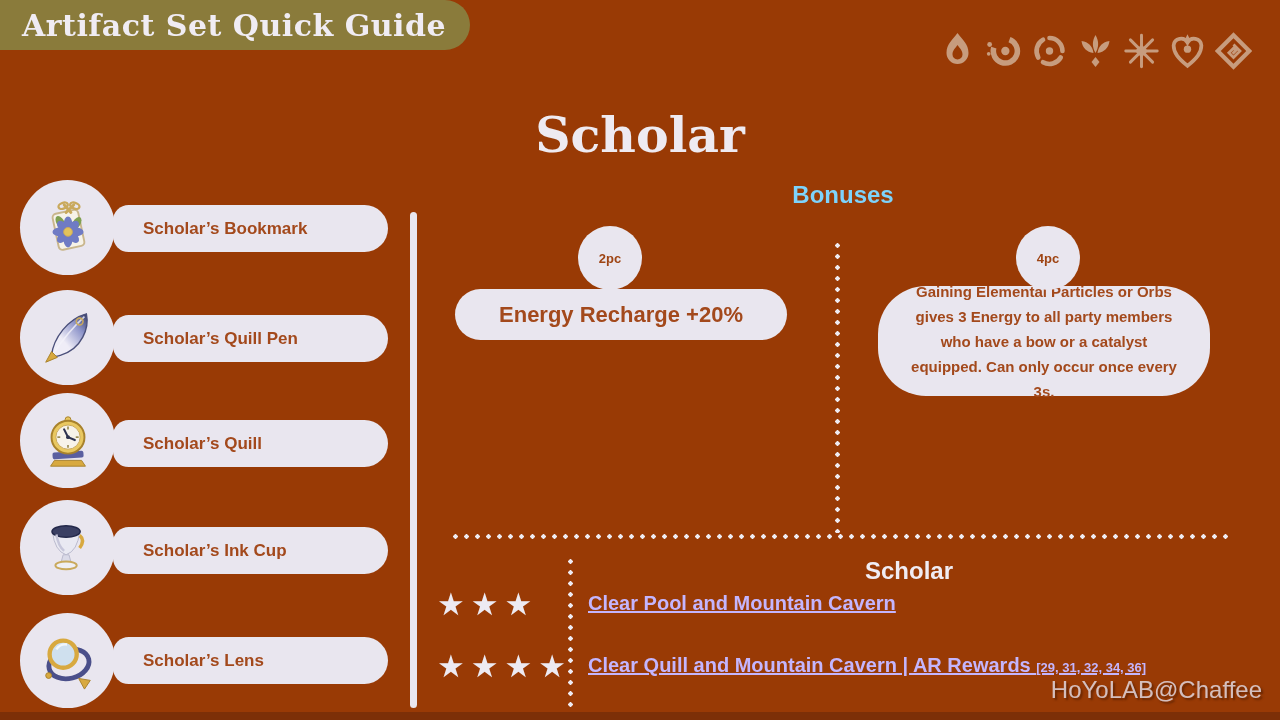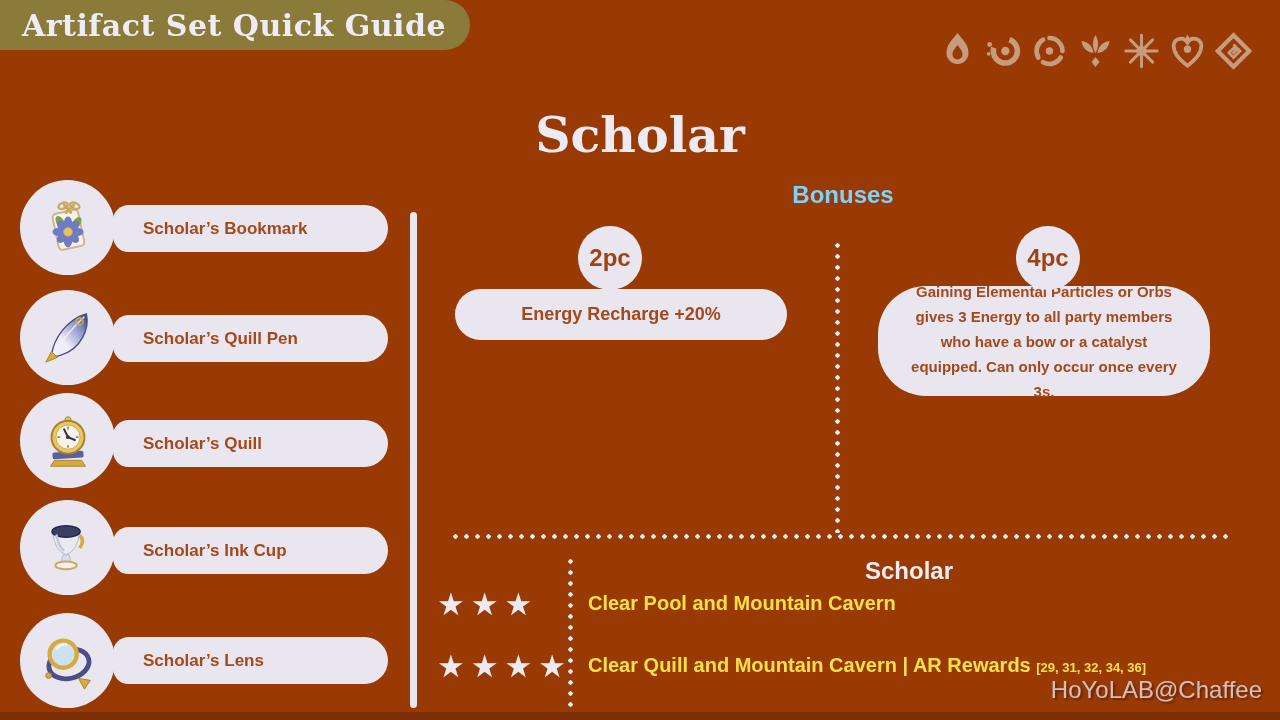--- a/index.html
+++ b/index.html
@@ -81,30 +81,30 @@
   }
   .vdots-bonus { left: 835px; top: 240px; height: 293px; }
   .hdots-main  { left: 450px; top: 534px; width: 782px; }
   .vdots-src   { left: 568px; top: 556px; height: 164px; }
 
   
   .pc-badge {
     width: 64px; height: 64px; border-radius: 50%;
     background: #E9E6EF;
     display: flex; align-items: center; justify-content: center;
-    font-weight: bold; font-size: 24px; color: #9E4413;
+    font-weight: bold; font-size: 13px; color: #9E4413;
     z-index: 2;
   }
   .badge-2pc { left: 578px; top: 226px; }
   .badge-4pc { left: 1016px; top: 226px; }
   .bonus-pill-2 {
     left: 455px; top: 289px; width: 332px; height: 51px;
     background: #E9E6EF; border-radius: 26px;
     display: flex; align-items: center; justify-content: center;
-    font-weight: bold; font-size: 18px; color: #A3491C;
+    font-weight: bold; font-size: 22px; color: #A3491C;
   }
   .bonus-pill-4 {
     left: 878px; top: 286px; width: 332px; height: 110px;
     background: #E9E6EF; border-radius: 48px;
     display: flex; align-items: center; justify-content: center;
     text-align: center; padding: 10px 26px;
     font-weight: bold; font-size: 15px; line-height: 25px; color: #A3491C;
   }
 
   
@@ -113,21 +113,21 @@
     text-align: center;
     font-weight: bold; font-size: 24px; color: #F0ECF3;
   }
   .src-stars {
     left: 437px; color: #EDEAF2; font-size: 31px; letter-spacing: 6px;
     font-family: "DejaVu Sans", sans-serif;
   }
   .stars-3 { top: 586px; }
   .stars-4 { top: 648px; }
   .src-text {
-    left: 588px; color: #fde047; font-weight: bold; font-size: 20px;
+    left: 588px; color: #c4b5fd; font-weight: bold; font-size: 20px; text-decoration: underline;
   }
   .src-text-3 { top: 592px; }
   .src-text-4 { top: 654px; width: 690px; }
   .src-detail { font-size: 13px; font-weight: bold; }
 
   
   .watermark {
     right: 18px; bottom: 16px;
     font-size: 24px; color: rgba(228,221,230,0.82);
     text-shadow: 2px 2px 2px rgba(70,25,0,0.6);

